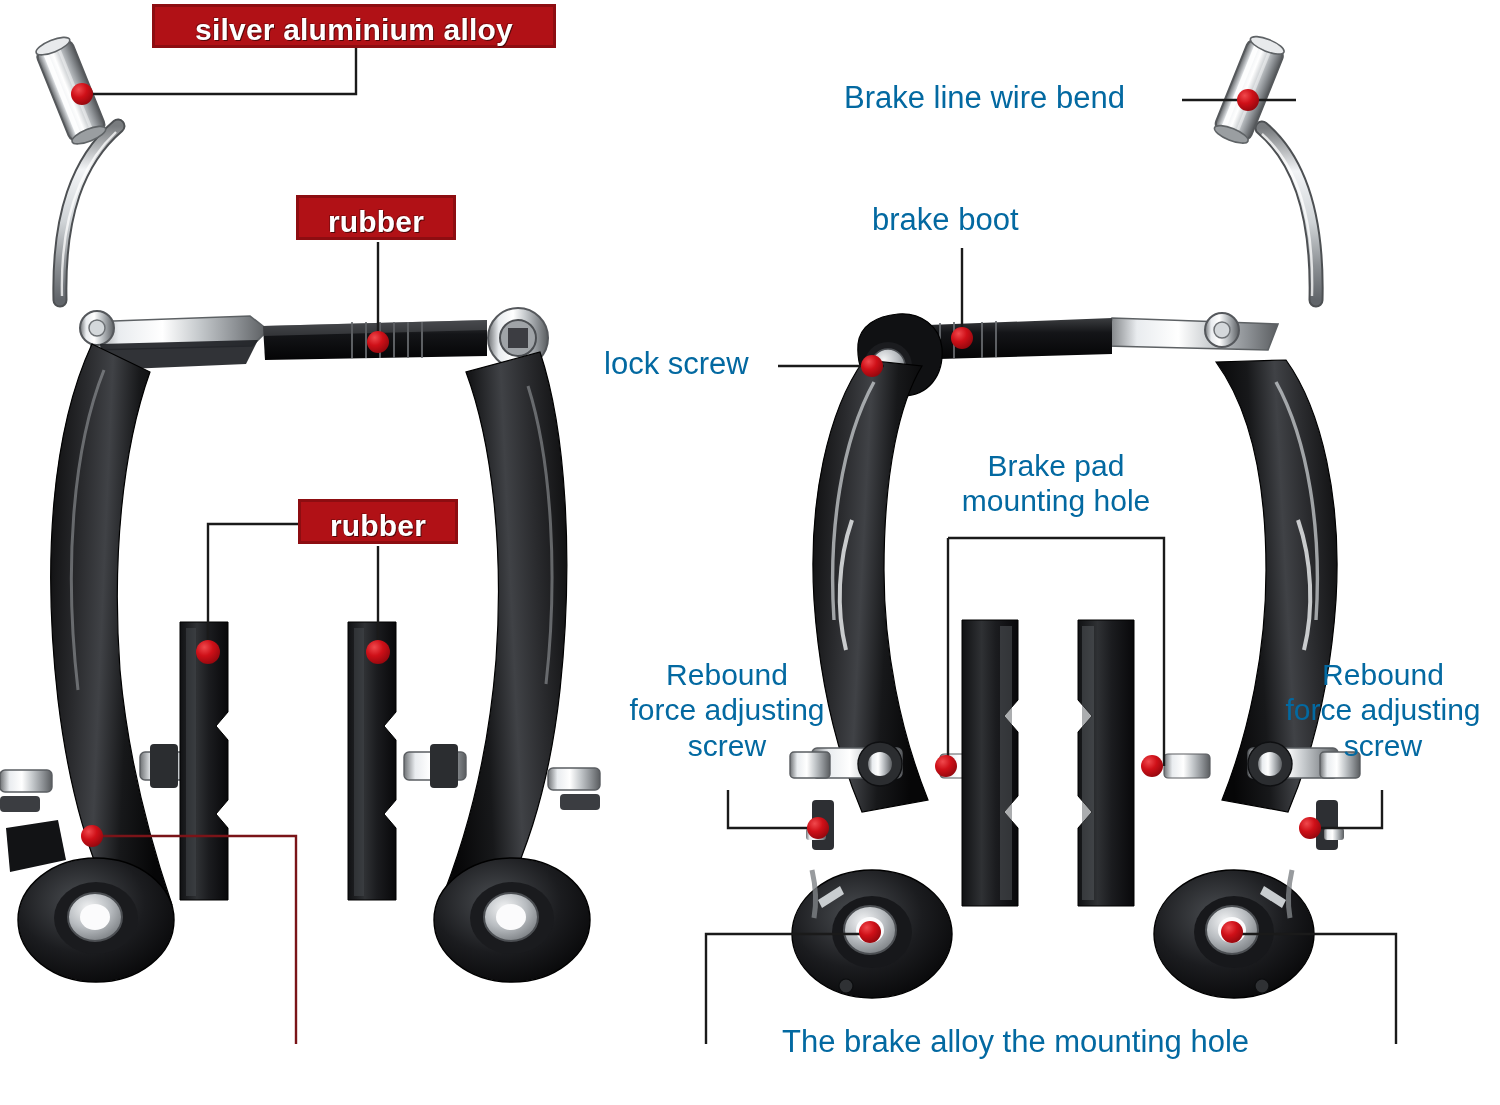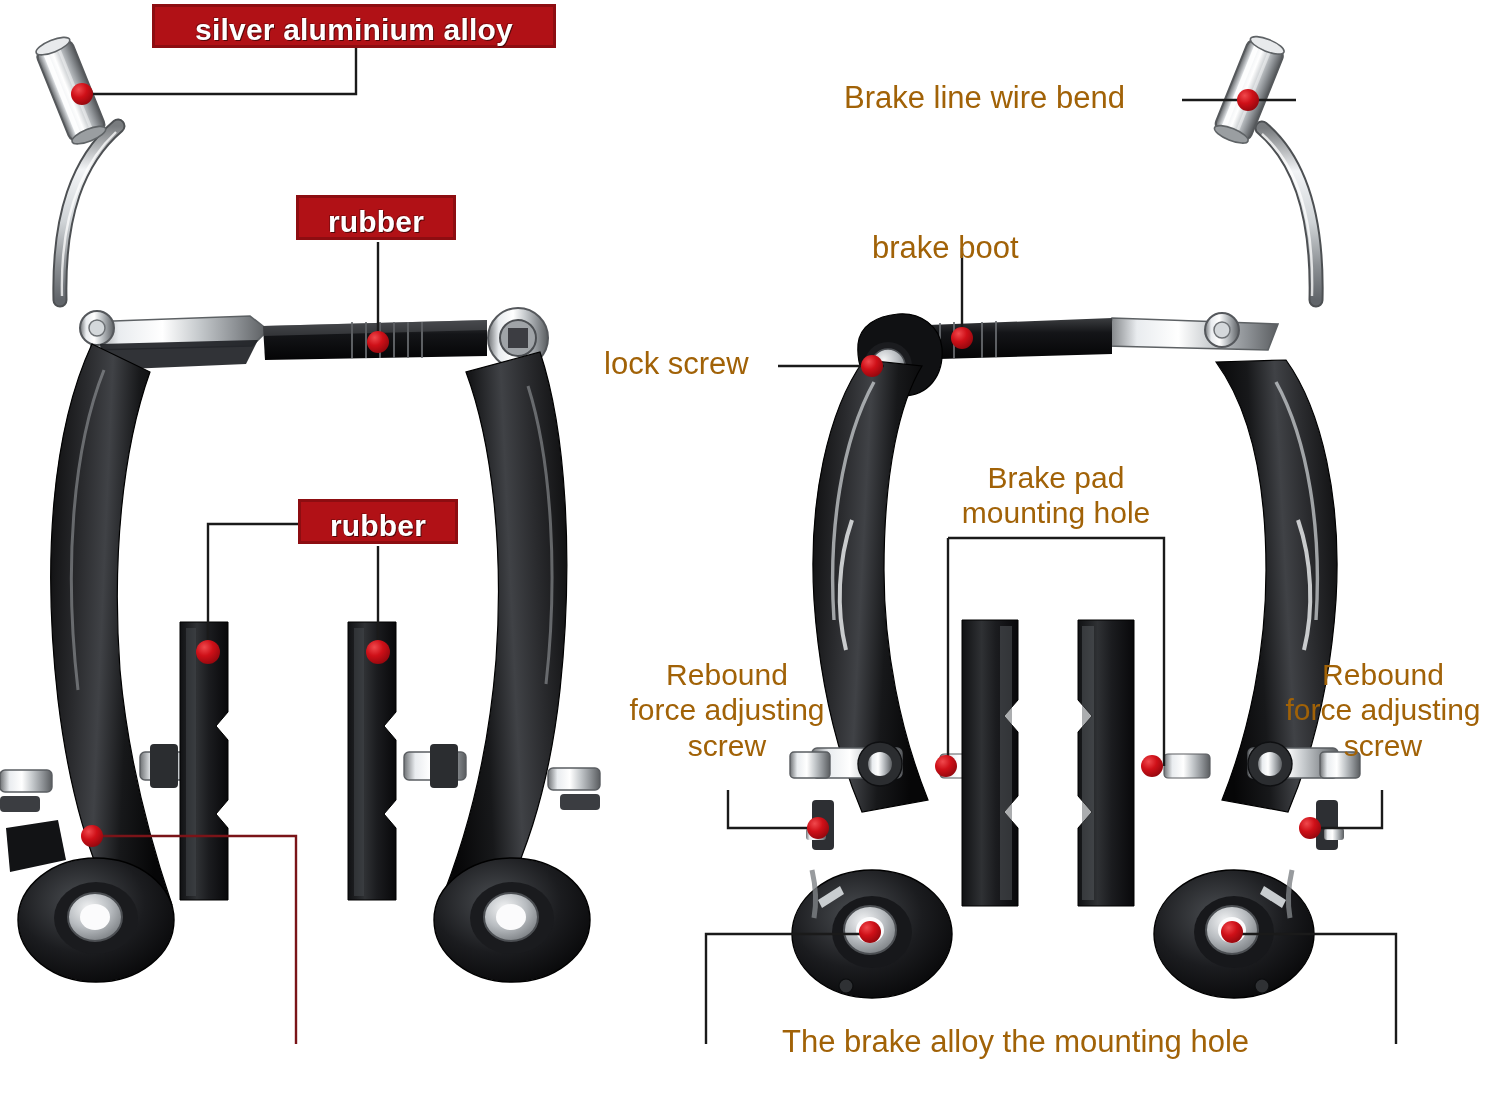--- a/index.html
+++ b/index.html
@@ -36,21 +36,21 @@
     line-height: 1;
     white-space: nowrap;
     box-sizing: border-box;
     text-shadow:
        1px  1px 0 rgba(0,0,0,.55),
       -1px -1px 0 rgba(0,0,0,.25);
   }
   
   .plain {
     position: absolute;
-    color: #a16207;
+    color: #0369a1;
     white-space: nowrap;
     line-height: 1.18;
   }
   .plain.multiline { white-space: normal; text-align: center; }
   .hidden-line { display: block; }
 </style>
 </head>
 <body>
 
 <div id="stage">
@@ -363,25 +363,25 @@
 
   <div class="banner" style="left:152px; top:4px; width:404px; height:44px; font-size:30px; padding-top:8px;">silver aluminium alloy</div>
 
   <div class="banner" style="left:296px; top:195px; width:160px; height:45px; font-size:30px; padding-top:9px;">rubber</div>
 
   <div class="banner" style="left:298px; top:499px; width:160px; height:45px; font-size:30px; padding-top:9px;">rubber</div>
 
 
   <div class="plain" style="left:844px; top:80px; font-size:31px;">Brake line wire bend</div>
 
-  <div class="plain" style="left:872px; top:202px; font-size:31px;margin-top:28px;">brake boot</div>
+  <div class="plain" style="left:872px; top:202px; font-size:31px;">brake boot</div>
 
   <div class="plain" style="left:604px; top:346px; font-size:31px;">lock screw</div>
 
-  <div class="plain multiline" style="left:936px; top:448px; width:240px; font-size:30px;margin-top:12px;">
+  <div class="plain multiline" style="left:936px; top:448px; width:240px; font-size:30px;">
     <span class="hidden-line">Brake pad</span>
     <span class="hidden-line">mounting hole</span>
   </div>
 
   <div class="plain multiline" style="left:596px; top:657px; width:262px; font-size:30px;">
     <span class="hidden-line">Rebound</span>
     <span class="hidden-line">force adjusting</span>
     <span class="hidden-line">screw</span>
   </div>
 

